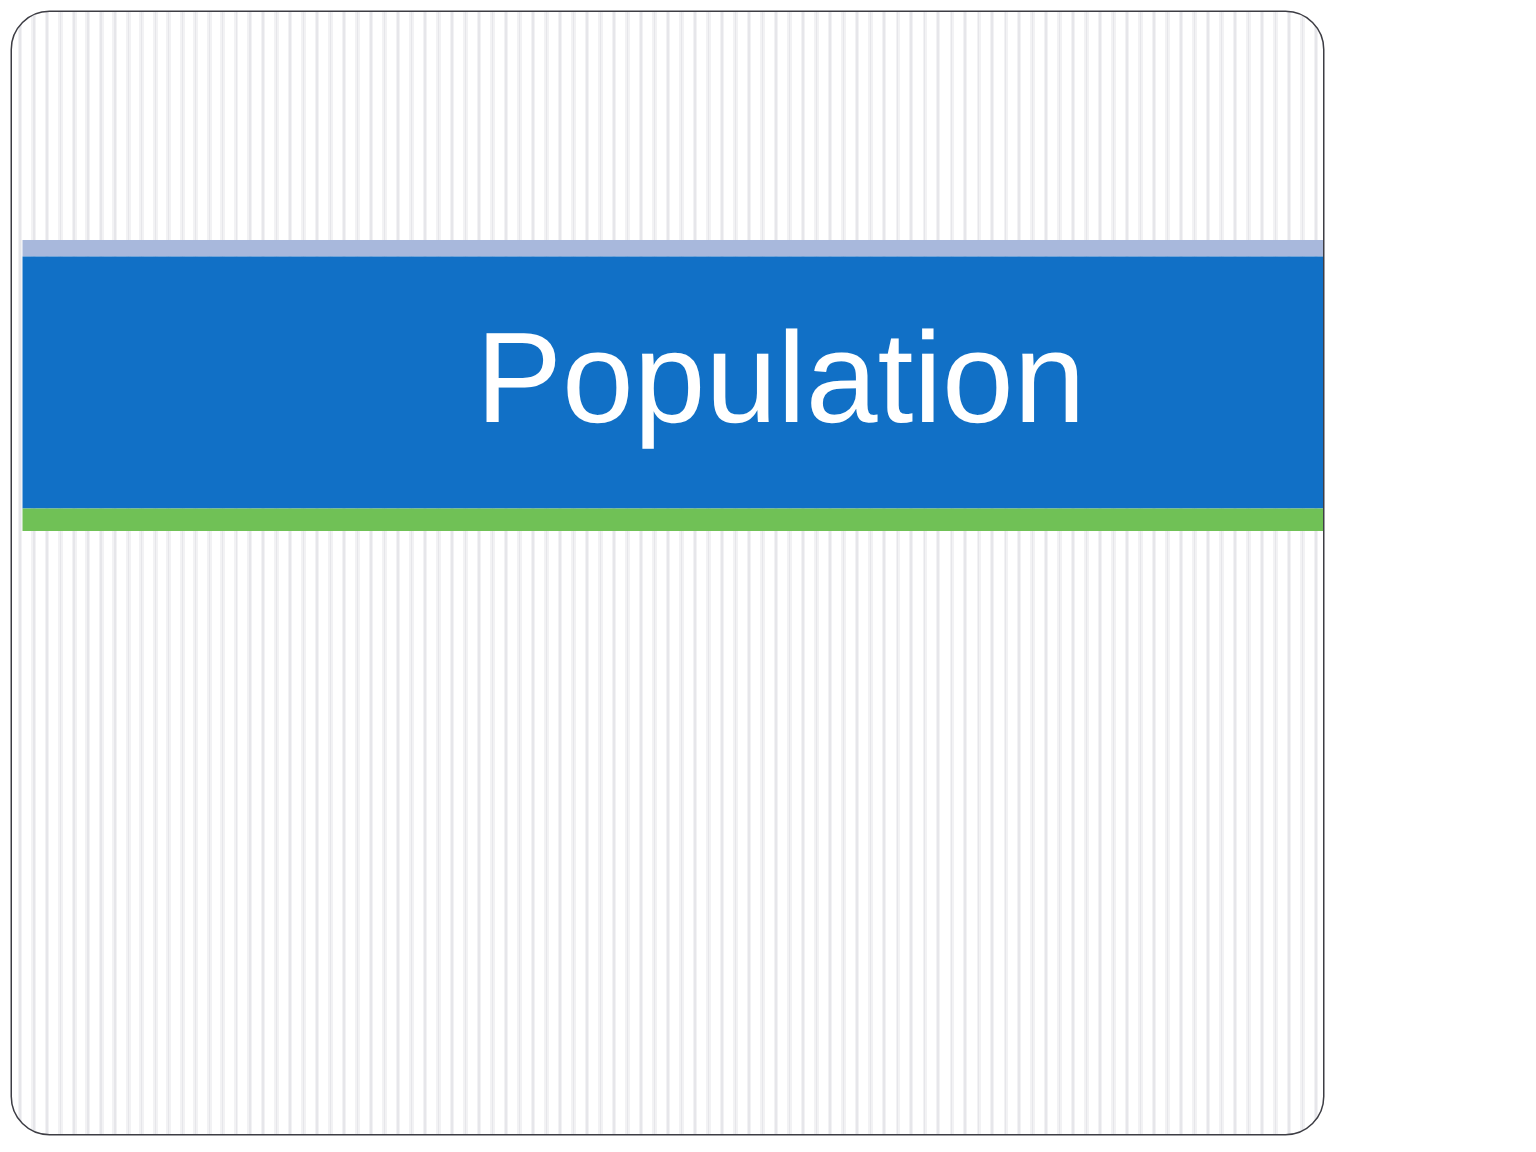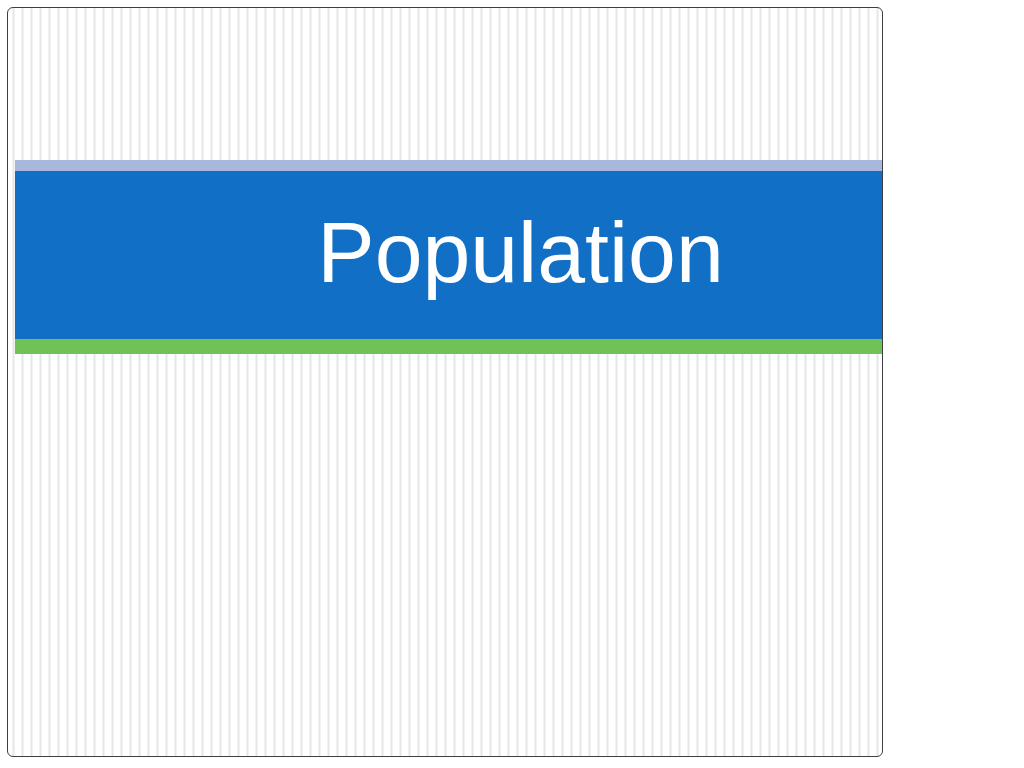--- a/index.html
+++ b/index.html
@@ -22,21 +22,21 @@
 
   
   .slide-frame {
     position: absolute;
     left: 7px;
     top: 7px;
     width: 876px;
     height: 750px;
     box-sizing: border-box;
     border: 1.2px solid #3d3d44;
-    border-radius: 6px;
+    border-radius: 26px;
     background-color: #fdfdfd;
     background-image: repeating-linear-gradient(
         to right,
         #ffffff 0px,
         #ffffff 4px,
         #f2f2f4 4px,
         #f2f2f4 5px,
         #e6e6ea 5px,
         #e6e6ea 6px,
         #f2f2f4 6px,

